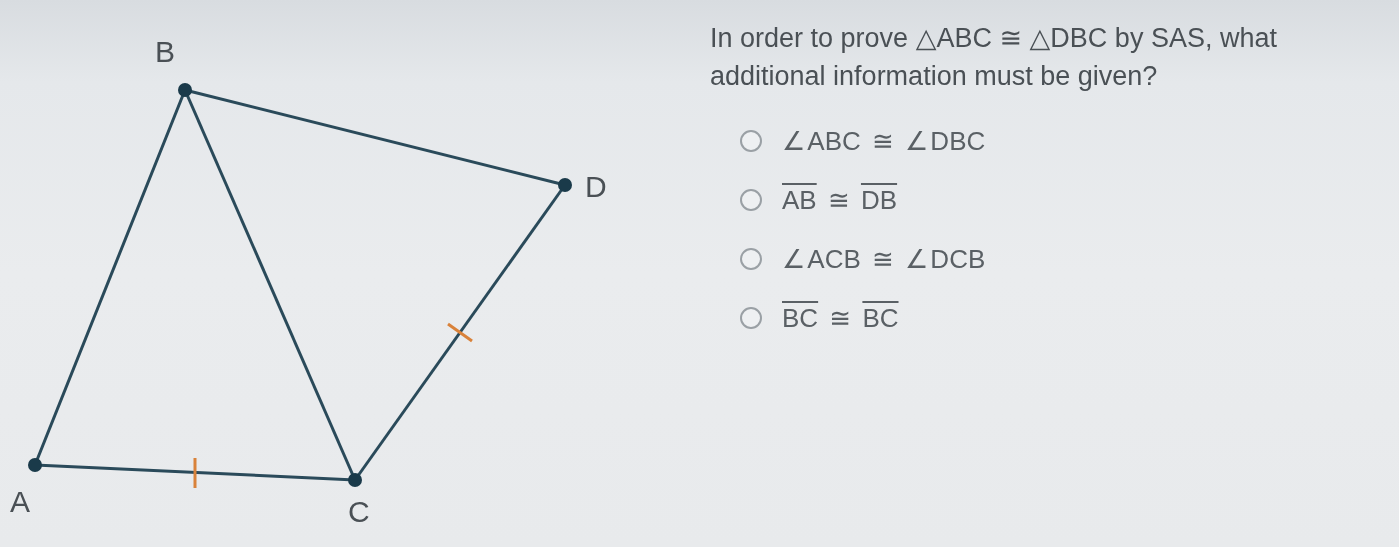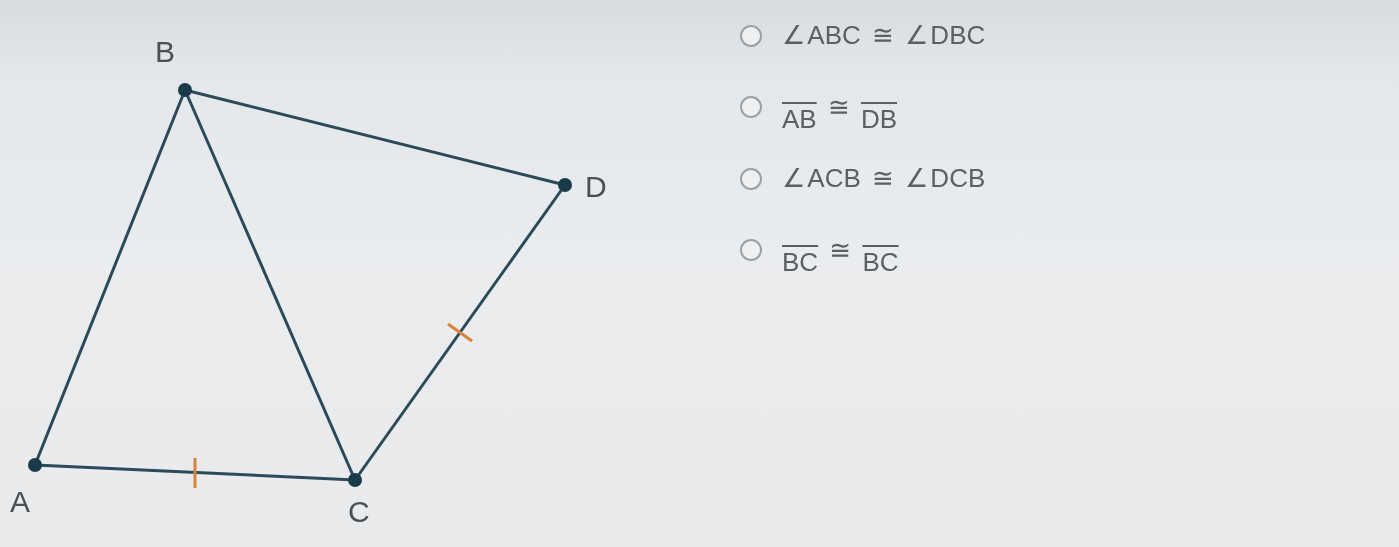--- a/index.html
+++ b/index.html
@@ -56,21 +56,20 @@
       flex-shrink: 0;
     }
     .option-content {
       display: flex;
       align-items: center;
       gap: 2px;
     }
     .overline {
       text-decoration: overline;
       text-decoration-thickness: 2px;
-      margin-top: 25px;
     }
     .triangle-symbol {
       display: inline-block;
     }
     svg.diagram {
       position: absolute;
       top: 0;
       left: 0;
     }
     .vertex-label {
@@ -102,20 +101,26 @@
       <circle cx="355" cy="480" r="7" fill="#1a3a4a"></circle>
       <circle cx="565" cy="185" r="7" fill="#1a3a4a"></circle>
     </svg>
     <div class="vertex-label" style="left: 10px; top: 485px;">A</div>
     <div class="vertex-label" style="left: 155px; top: 35px;">B</div>
     <div class="vertex-label" style="left: 348px; top: 495px;">C</div>
     <div class="vertex-label" style="left: 585px; top: 170px;">D</div>
   </div>
 
   <div class="question-area">
+    <div class="question-text">
+      <span>In order to prove </span><span class="triangle-symbol">△</span><span>ABC</span>
+      <span>≅</span>
+      <span class="triangle-symbol">△</span><span>DBC</span><span> by SAS, what</span><br>
+      <span>additional information must be given?</span>
+    </div>
 
     <div class="options">
       <div class="option">
         <div class="radio"></div>
         <div class="option-content">
           <span>∠</span><span>ABC</span>&nbsp;<span>≅</span>&nbsp;<span>∠</span><span>DBC</span>
         </div>
       </div>
 
       <div class="option">

